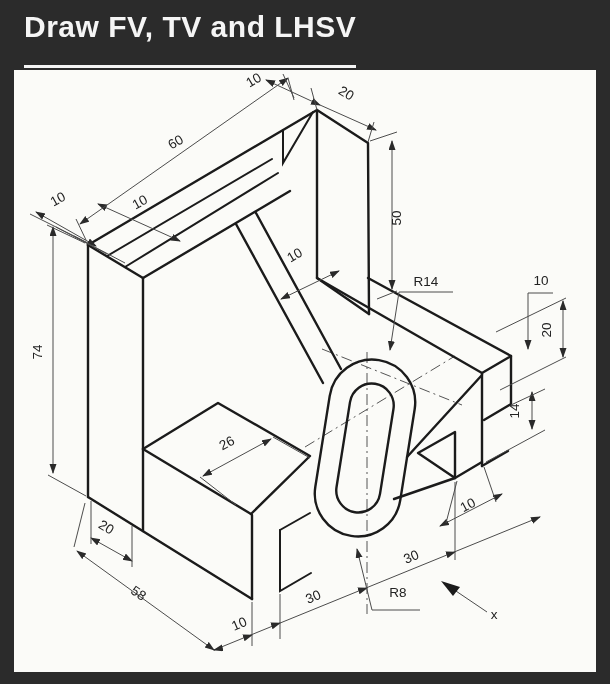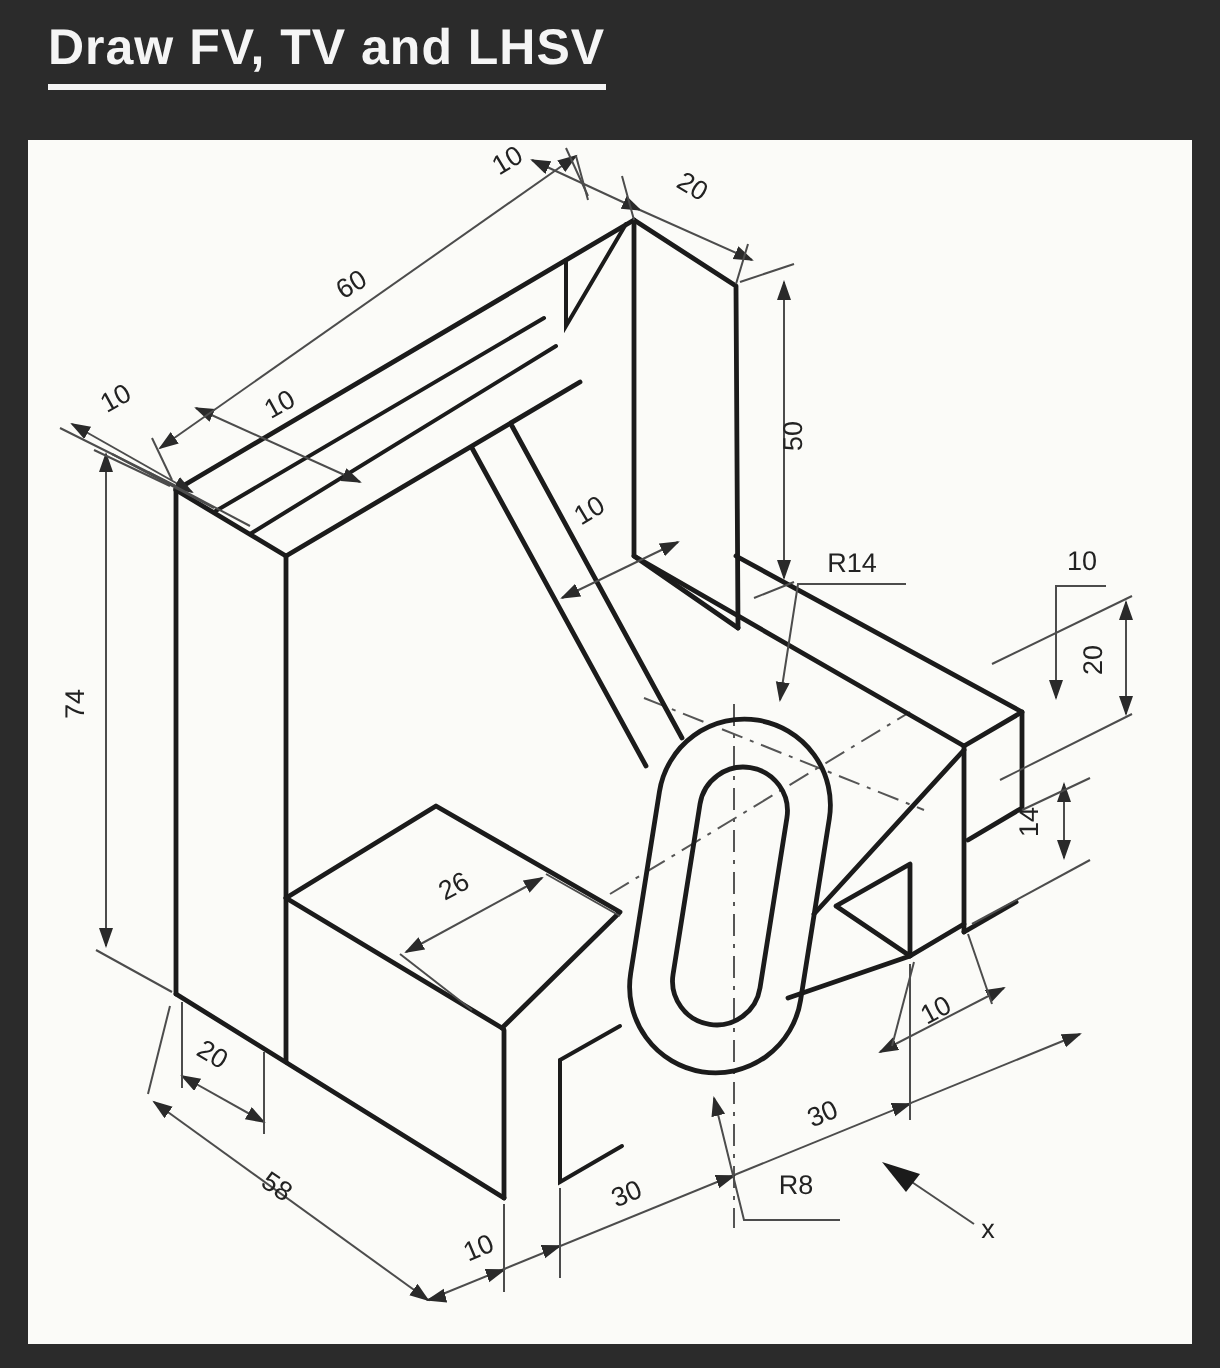--- a/index.html
+++ b/index.html
@@ -1,20 +1,20 @@
 <!DOCTYPE html>
 <html><head>
 <meta charset="utf-8">
 <style>
   html,body{margin:0;padding:0;background:#2b2b2b;}
   .page{position:relative;width:610px;height:684px;background:#2b2b2b;overflow:hidden;
         font-family:"Liberation Sans", sans-serif;}
   .header{position:absolute;left:24px;top:10px;}
-  .header h1{margin:0;color:#f5f5f5;font-size:25px;font-weight:bold;letter-spacing:.5px;
-             display:inline-block;border-bottom:3px solid #f5f5f5;padding-bottom:3px;}
+  .header h1{margin:0;color:#f5f5f5;font-size:30px;font-weight:bold;letter-spacing:.5px;
+             display:inline-block;border-bottom:3px solid #f5f5f5;padding-bottom:21px;}
   .panel{position:absolute;left:14px;top:70px;width:582px;height:602px;background:#fbfbf8;}
   svg{display:block;width:582px;height:602px;}
   .obj{fill:none;stroke:#1b1b1b;stroke-width:2.4;stroke-linecap:round;stroke-linejoin:round;}
   .objmed{fill:none;stroke:#1b1b1b;stroke-width:2;stroke-linecap:round;}
   .dim{fill:none;stroke:#4c4c4c;stroke-width:1;}
   .cl{fill:none;stroke:#555;stroke-width:1;stroke-dasharray:11 4 2 4;}
   .dim-label{fill:#222;font-family:"Liberation Sans",sans-serif;font-size:13.5px;}
   .axis-arrow{fill:#1b1b1b;}
 </style>
 </head>

